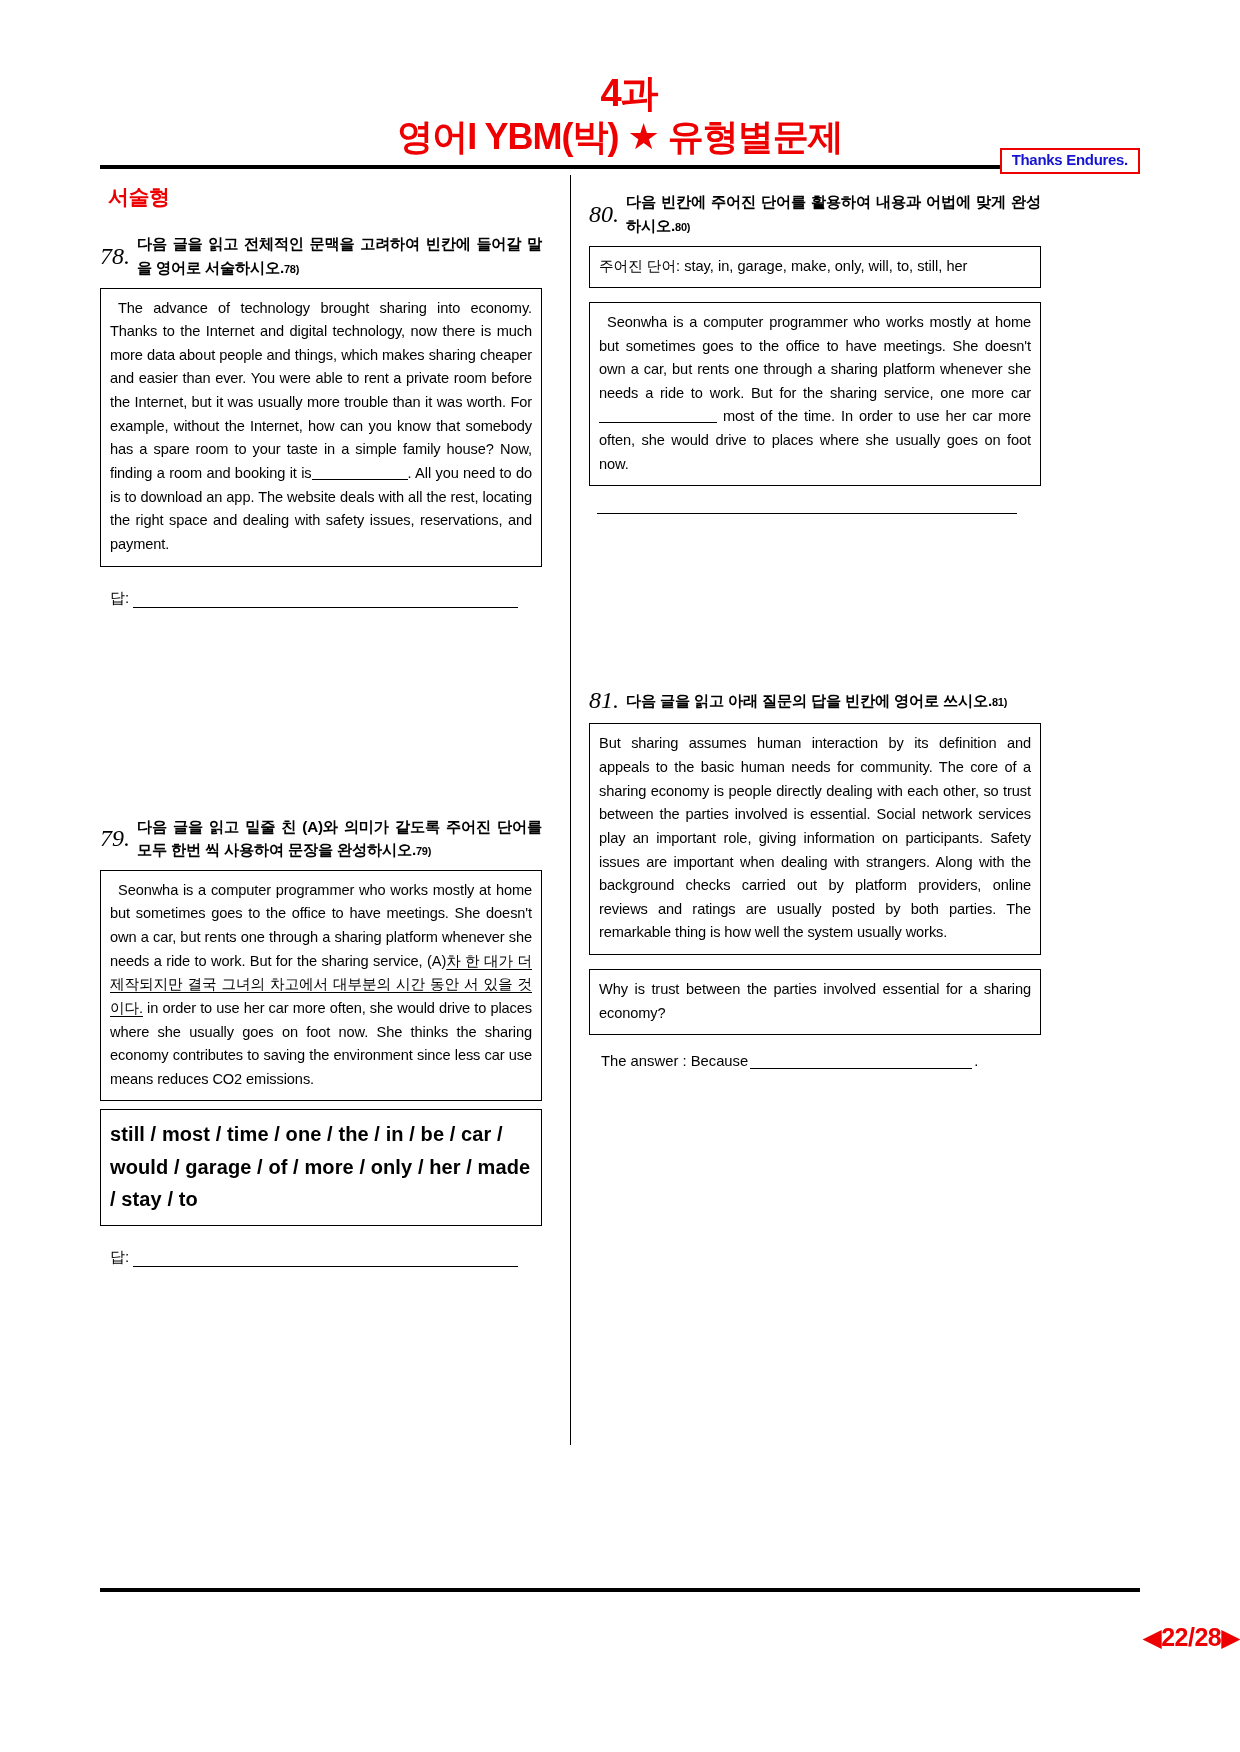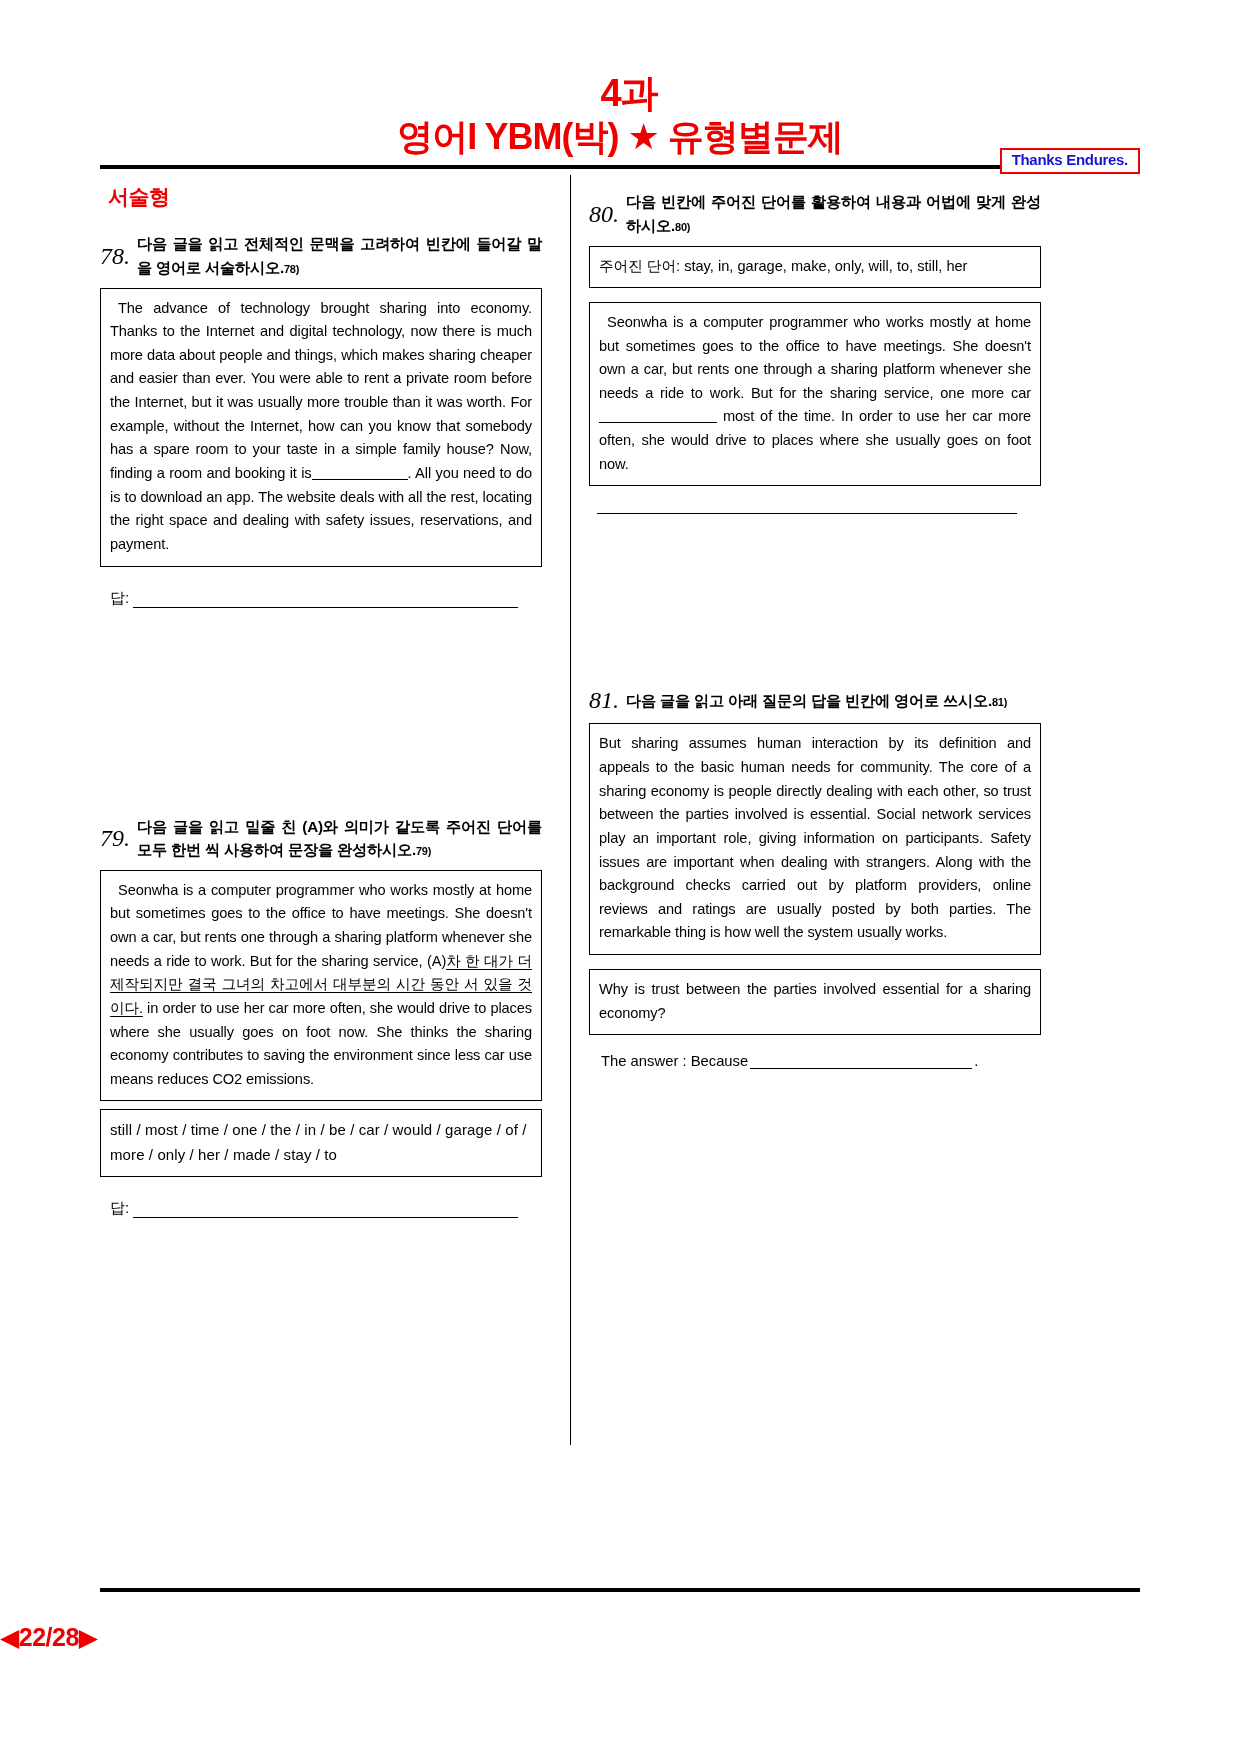--- a/index.html
+++ b/index.html
@@ -186,23 +186,24 @@
   .answer-because .blank-long {
     display: inline-block;
     border-bottom: 1.5px solid #000;
     width: 222px;
     margin: 0 2px;
     vertical-align: -2px;
   }
 
   
   .wordbank {
-    font-size: 15px;
+    font-size: 20px;
     line-height: 1.62;
     letter-spacing: 0.1px;
+    font-weight: bold;
   }
 
   
   .given-words {
     font-size: 14.6px;
     line-height: 1.6;
     text-align: justify;
   }
 
   
@@ -216,21 +217,21 @@
     left: 100px;
     right: 100px;
     bottom: 160px;
     border-top: 4px solid #000000;
   }
   .footer-page {
     position: absolute;
     left: 0;
     right: 0;
     bottom: 100px;
-    text-align: left;
+    text-align: right;
     font-size: 25px;
     font-weight: bold;
     color: #ee0000;
     letter-spacing: -0.5px;
   }
 </style>
 </head>
 <body>
 
 <div class="page">

